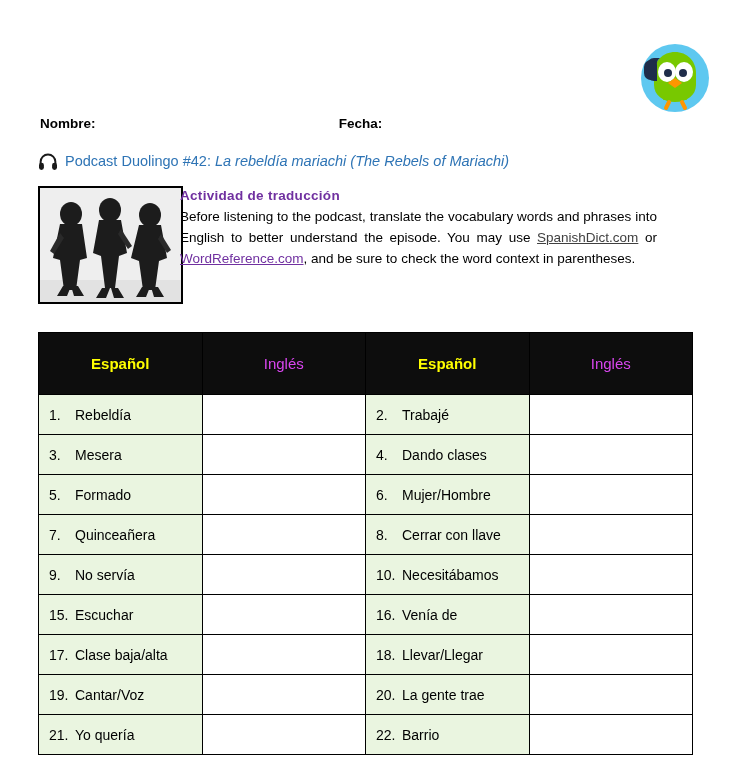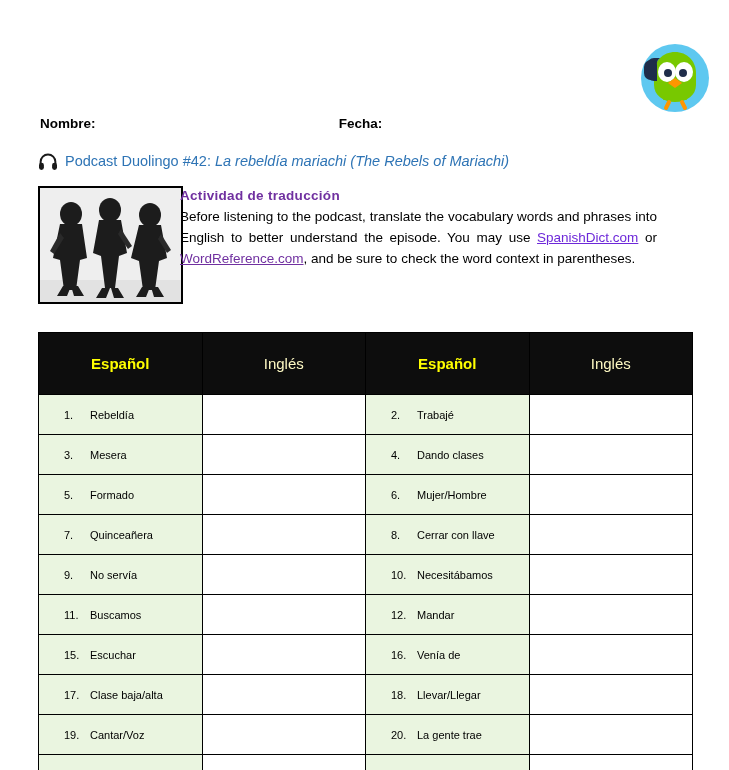--- a/index.html
+++ b/index.html
@@ -97,21 +97,21 @@
     font-size: 13.5px;
     letter-spacing: 0.3px;
     margin-bottom: 3px;
   }
   .intro-body {
     font-size: 13.5px;
     line-height: 21px;
     text-align: justify;
   }
   .intro-body a {
-    color: #6d28d9;
+    color: #404040;
     text-decoration: underline;
   }
   .intro-body a.wr {
     color: #7030a0;
   }
 
   
   table.vocab {
     position: absolute;
     top: 296px;
@@ -125,28 +125,28 @@
     height: 43px;
     font-size: 15px;
     border: 1px solid #000;
     padding: 9px;
   }
   th .es {
     color: #ffff00;
     font-weight: bold;
   }
   th .en {
-    color: #fef9c3;
+    color: #d946ef;
     font-weight: normal;
   }
   table.vocab td {
     border: 1px solid #000;
     height: 39px;
-    font-size: 11px;
-    padding: 0 0 0 25px;
+    font-size: 14px;
+    padding: 0 0 0 10px;
     vertical-align: middle;
   }
   td.term {
     background: #eaf5e0;
     white-space: nowrap;
   }
   td.blank {
     background: #ffffff;
   }
   .num {
@@ -267,26 +267,20 @@
         <td class="term"><span class="num">8.</span><span>Cerrar con llave</span></td>
         <td class="blank"></td>
       </tr>
       <tr>
         <td class="term"><span class="num">9.</span><span>No servía</span></td>
         <td class="blank"></td>
         <td class="term"><span class="num">10.</span><span>Necesitábamos</span></td>
         <td class="blank"></td>
       </tr>
       <tr>
-        <td class="term"><span class="num">11.</span><span>Buscamos</span></td>
-        <td class="blank"></td>
-        <td class="term"><span class="num">12.</span><span>Mandar</span></td>
-        <td class="blank"></td>
-      </tr>
-      <tr>
         <td class="term"><span class="num">15.</span><span>Escuchar</span></td>
         <td class="blank"></td>
         <td class="term"><span class="num">16.</span><span>Venía de</span></td>
         <td class="blank"></td>
       </tr>
       <tr>
         <td class="term"><span class="num">17.</span><span>Clase baja/alta</span></td>
         <td class="blank"></td>
         <td class="term"><span class="num">18.</span><span>Llevar/Llegar</span></td>
         <td class="blank"></td>

